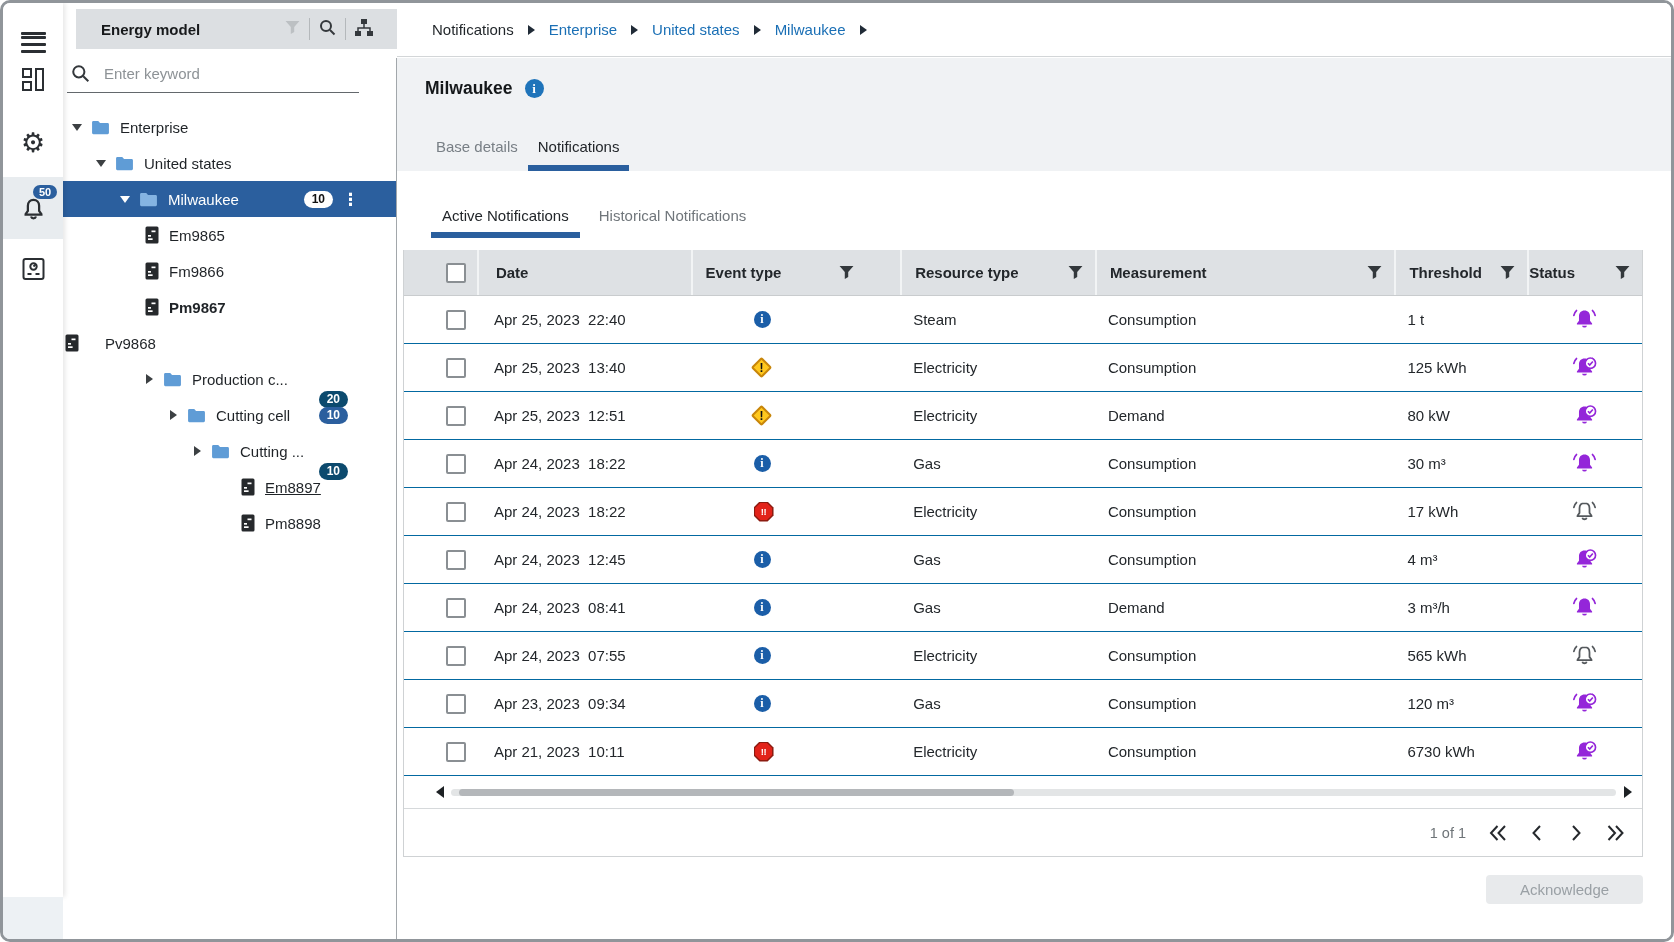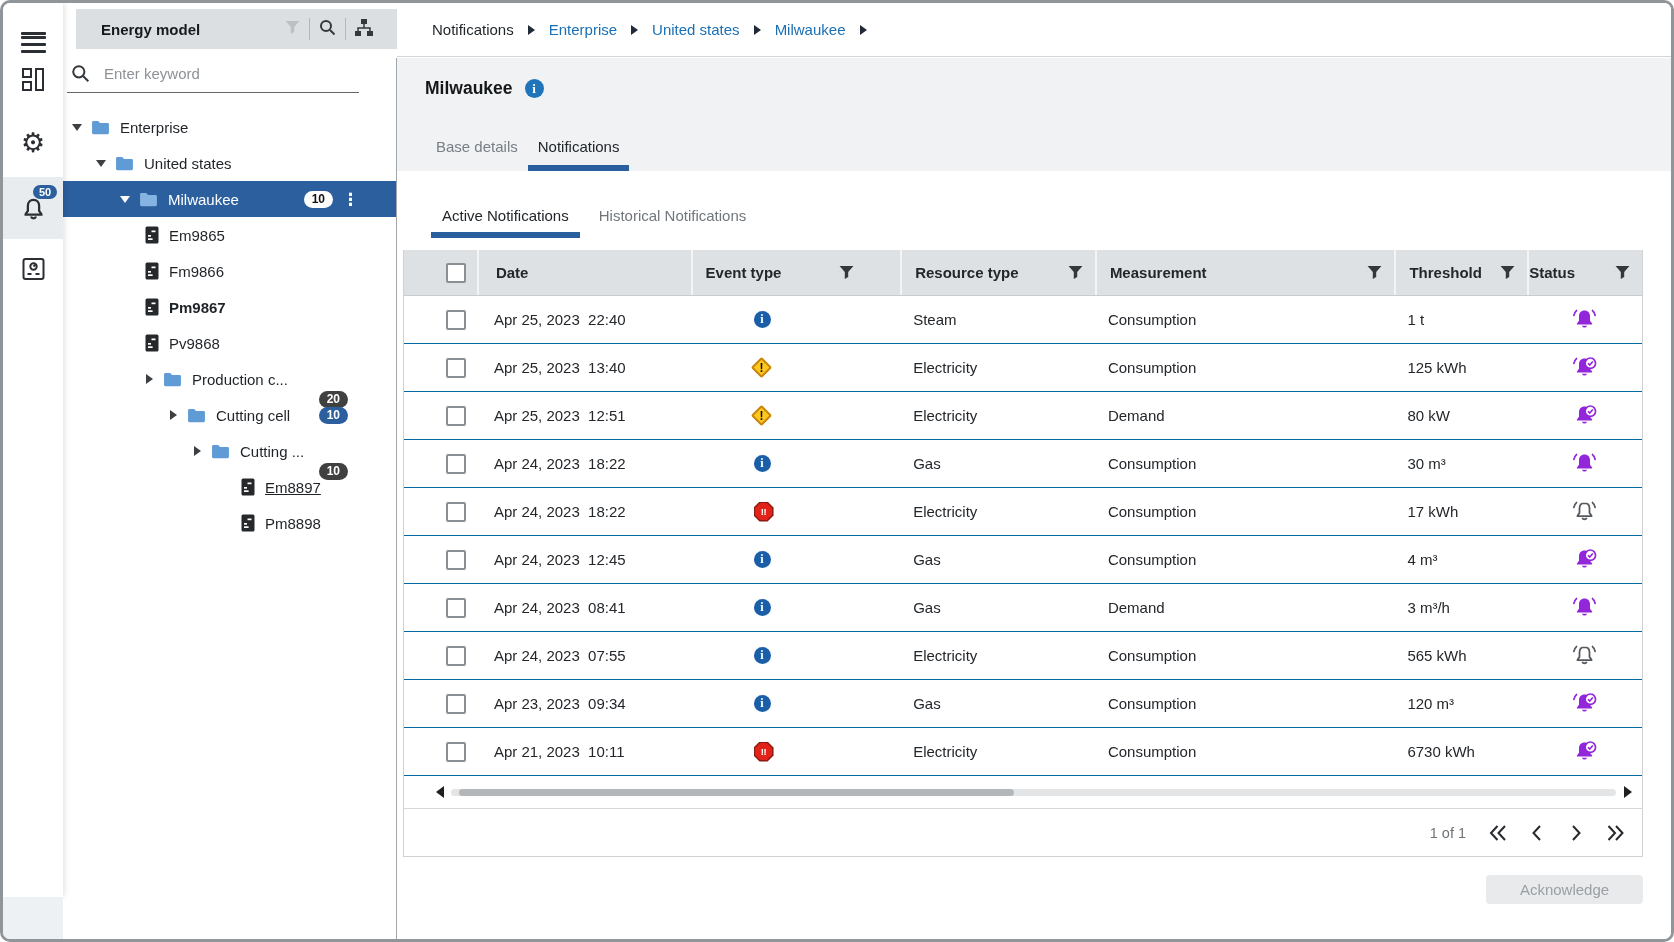--- a/index.html
+++ b/index.html
@@ -33,21 +33,21 @@
   .tree { position:absolute; left:0; right:0; top:106px; }
   .titem { position:relative; height:36px; display:flex; align-items:center; font-size:15px; color:#1f2327; cursor:pointer; }
   .titem.selected { background:#2b5f9e; color:#fff; }
   .caret-down { width:0; height:0; border-left:5.5px solid transparent; border-right:5.5px solid transparent; border-top:7px solid #3c4043; }
   .caret-right { width:0; height:0; border-top:5.5px solid transparent; border-bottom:5.5px solid transparent; border-left:7px solid #3c4043; }
   .titem.selected .caret-down { border-top-color:#fff; }
   .caret-box { width:12px; display:flex; justify-content:center; margin-right:8px; }
   .ticon { margin-right:10px; display:flex; }
   .badge { position:absolute; right:49px; font-size:12px; font-weight:bold; padding:1.5px 8px; border-radius:9px; }
   .badge-white { background:#fff; color:#111; }
-  .badge-gray  { background:#404040; color:#fff;margin-top:40px; }
+  .badge-gray  { background:#0c4a6e; color:#fff;margin-top:40px; }
   .badge-blue  { background:#2b5f9e; color:#fff; }
   .titem.selected .badge { right:64px; }
   .kebab { position:absolute; right:38px; color:#fff; font-size:17px; font-weight:bold; letter-spacing:0; cursor:pointer; }
 
   .splitter { position:absolute; left:393px; top:55px; bottom:0; width:1px; background:#a2a7ab; }
 
   
   .main { position:absolute; left:394px; top:0; right:0; bottom:0; background:#fff; }
   .breadcrumb { position:absolute; left:0; right:0; top:0; height:54px; display:flex; align-items:center;
                 padding-left:35px; gap:14px; border-bottom:1px solid #d3d6d8; background:#fff; }
@@ -278,21 +278,21 @@
           <span class="ticon" style="margin-left:2px;">
             <svg width="14" height="18" viewBox="0 0 14 18">
               <rect x="0.5" y="0.5" width="13" height="17" rx="1.5" fill="#26292c"></rect>
               <rect x="6.5" y="4.5" width="4" height="1.7" fill="#fff"></rect>
               <rect x="3" y="9" width="3" height="1.7" fill="#fff"></rect>
               <rect x="3" y="12.3" width="4.6" height="1.7" fill="#fff"></rect>
             </svg>
           </span>
           <span>Pm9867</span>
         </div>
-        <div class="titem" style="padding-left:80px;">
+        <div class="titem" style="gap:16px;">
           <span class="ticon" style="margin-left:2px;">
             <svg width="14" height="18" viewBox="0 0 14 18">
               <rect x="0.5" y="0.5" width="13" height="17" rx="1.5" fill="#26292c"></rect>
               <rect x="6.5" y="4.5" width="4" height="1.7" fill="#fff"></rect>
               <rect x="3" y="9" width="3" height="1.7" fill="#fff"></rect>
               <rect x="3" y="12.3" width="4.6" height="1.7" fill="#fff"></rect>
             </svg>
           </span>
           <span>Pv9868</span>
         </div>

